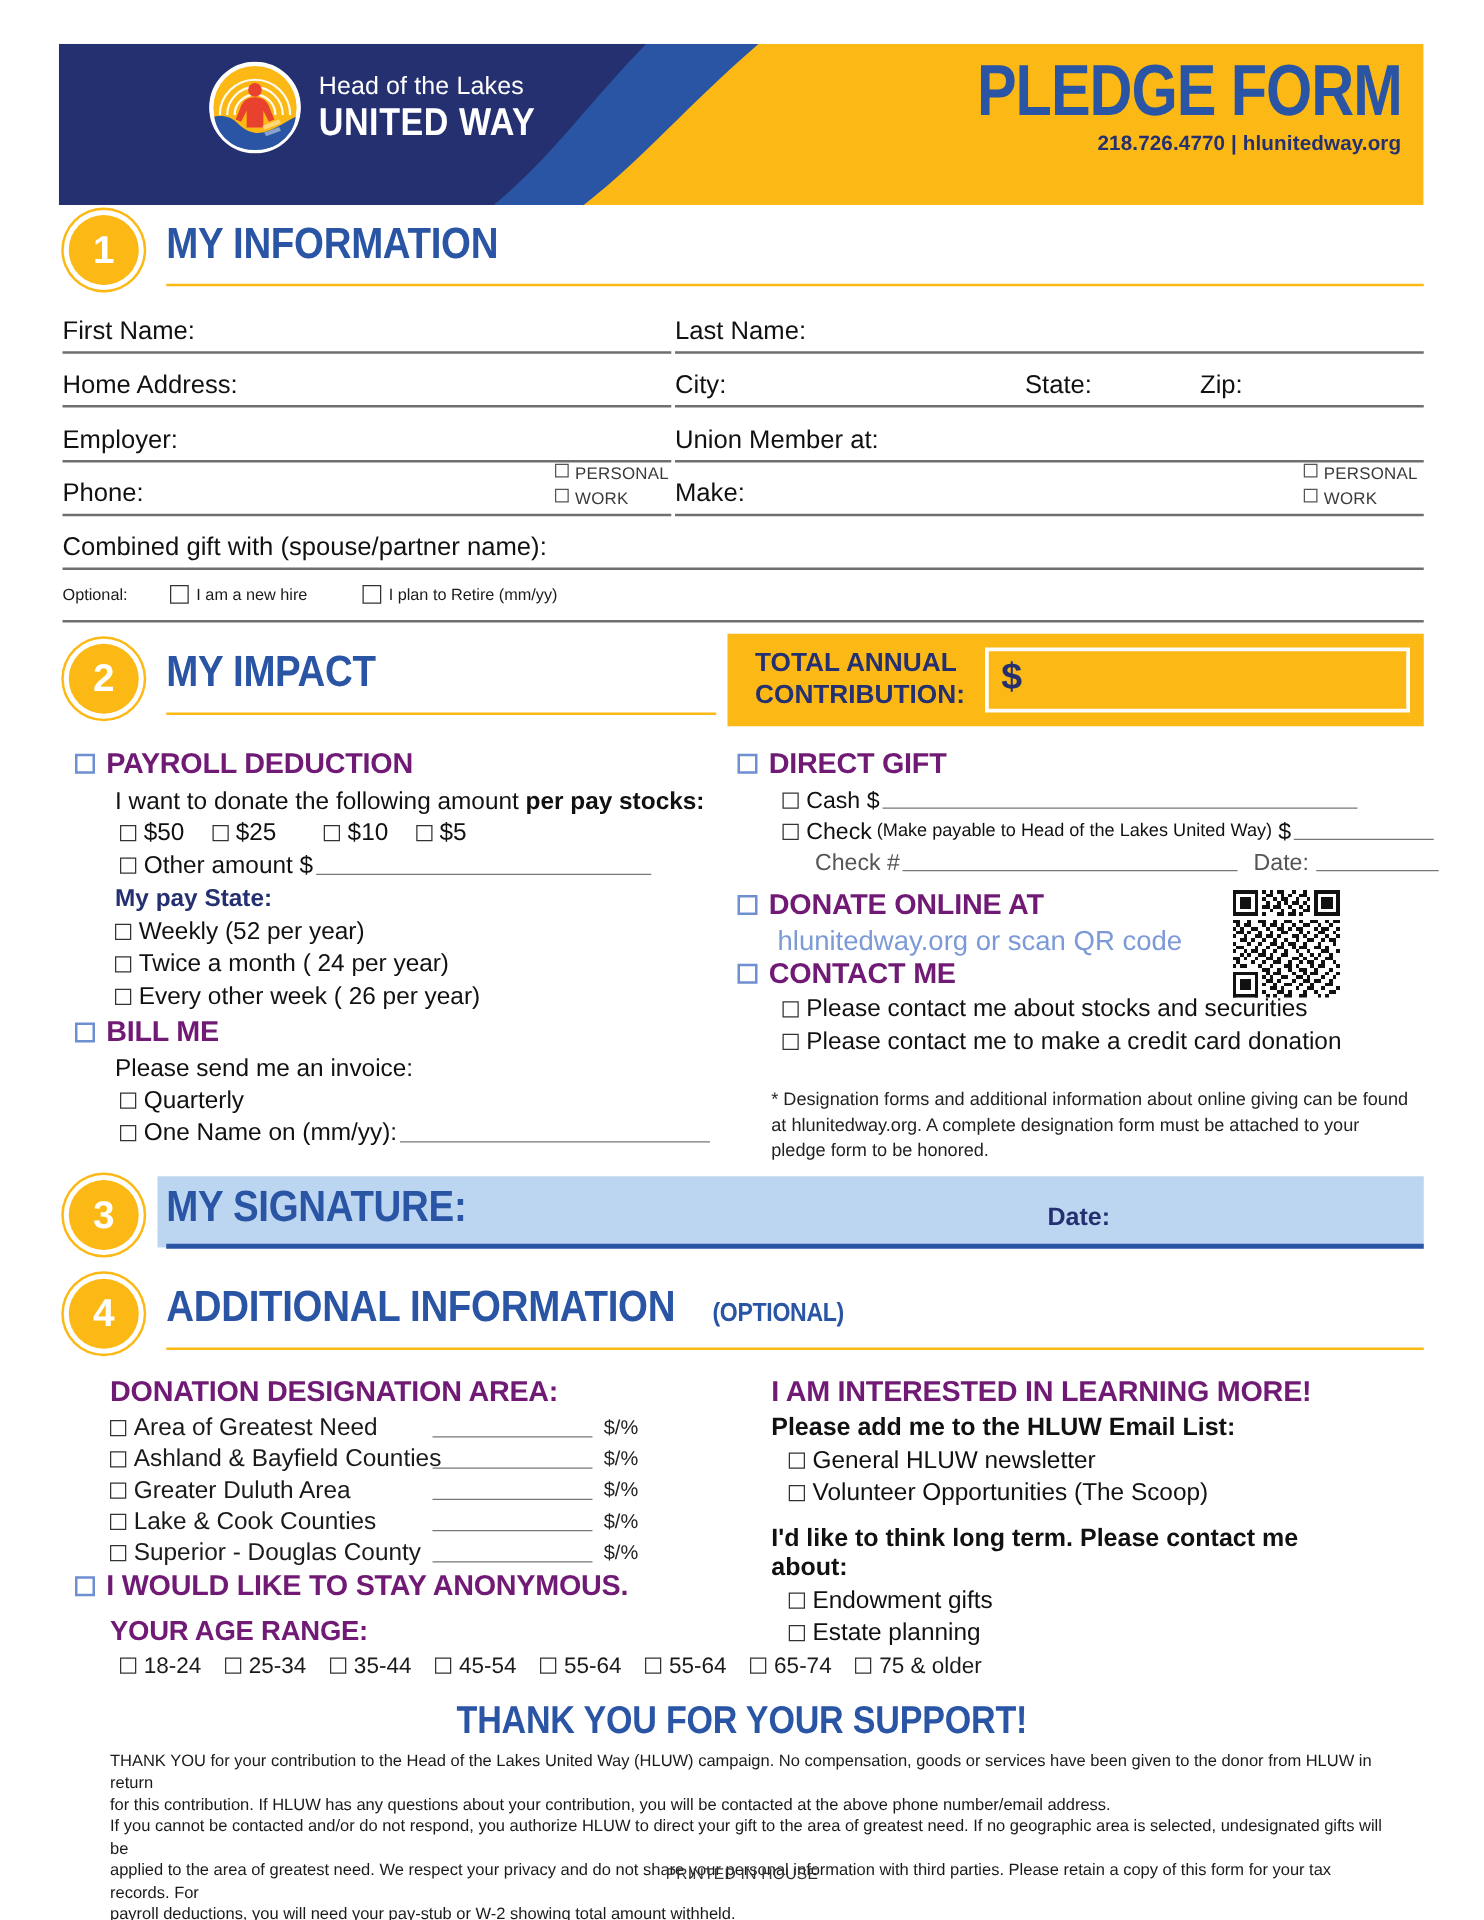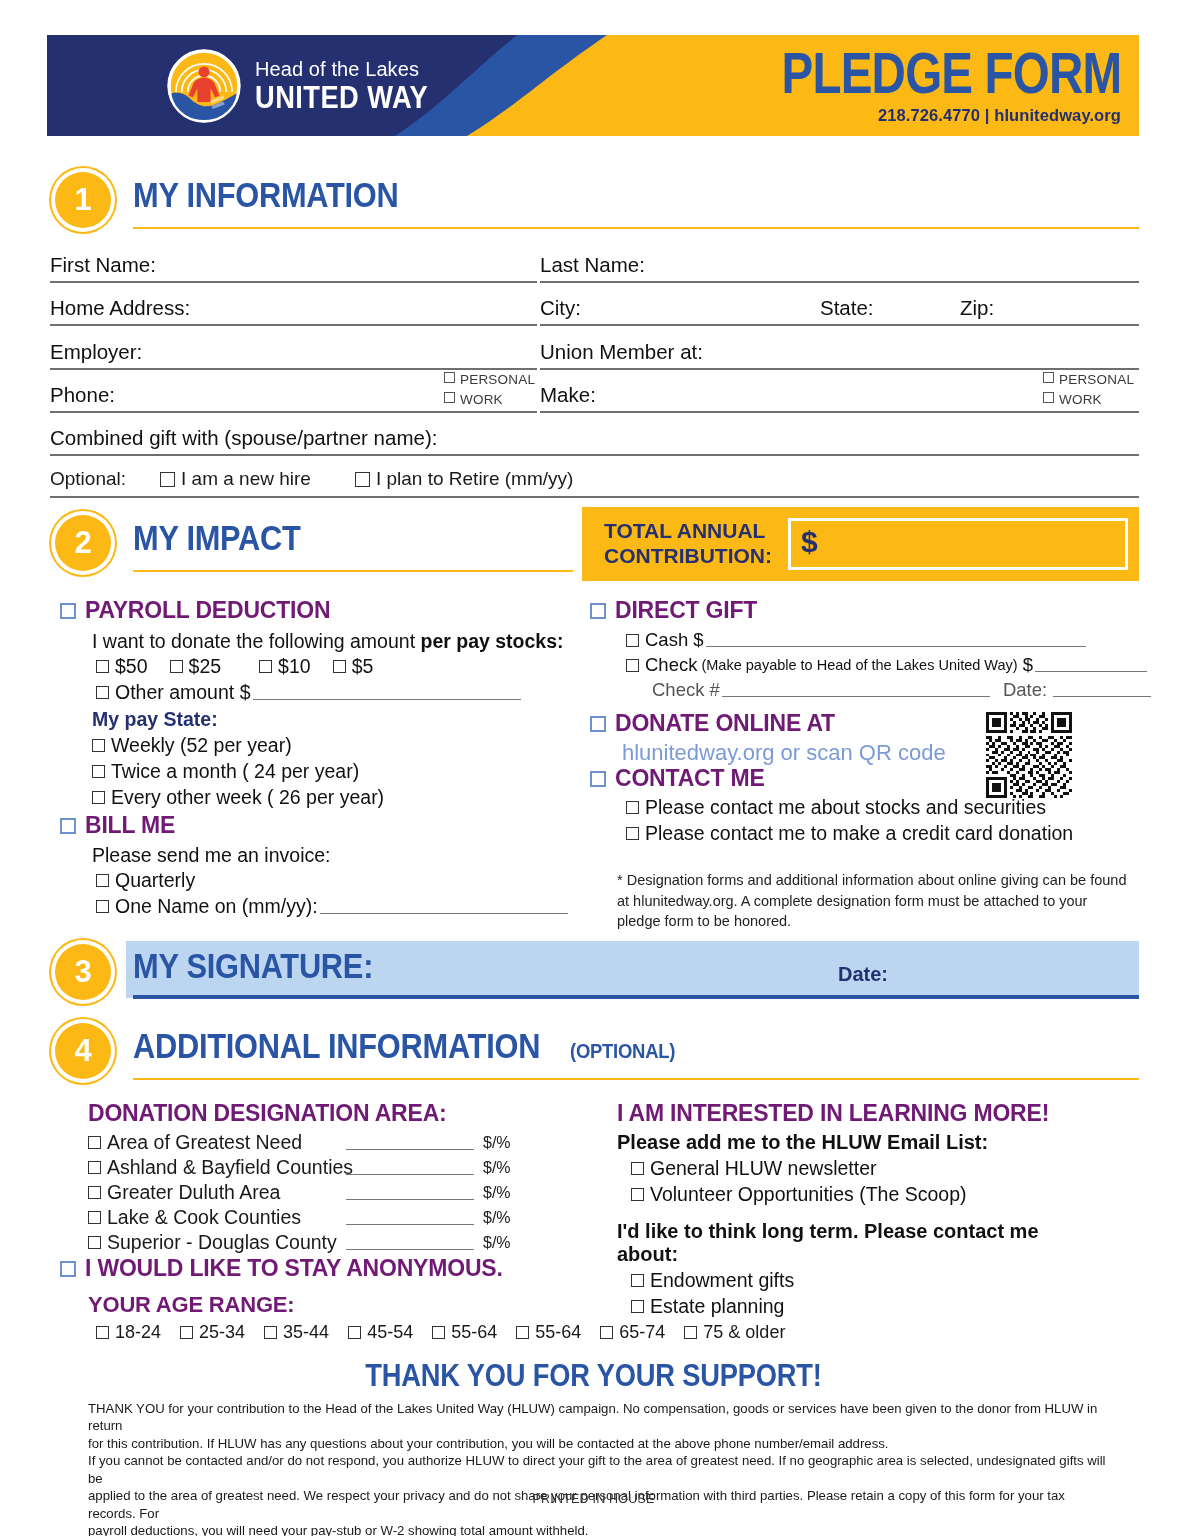--- a/index.html
+++ b/index.html
@@ -6,21 +6,21 @@
   html, body {
     width: 1187px; height: 1536px;
     background: #ffffff;
     font-family: "Liberation Sans", sans-serif;
     color: #1a1a1a;
     overflow: hidden;
   }
   .page { position: relative; width: 1187px; height: 1536px; }
 
   
-  .header { position: absolute; left: 47px; top: 35px; width: 1092px; height: 101px; overflow: hidden; }
+  .header { position: absolute; left: 47px; top: 35px; width: 1092px; height: 129px; overflow: hidden; }
   .hdr-curve { position: absolute; left: 0; top: 0; width: 100%; height: 100%; }
 
   .logo-wrap { position: absolute; left: 120px; top: 14px; display: flex; align-items: center; gap: 14px; z-index: 5; }
   .uw-mark { width: 74px; height: 74px; position: relative; }
   .org-text { line-height: 1; }
   .org-sub { font-size: 20px; color: #ffffff; letter-spacing: .1px; margin-bottom: 3px; }
   .org-main { font-size: 31px; color: #ffffff; font-weight: bold; letter-spacing: .5px;
      font-family: "Liberation Sans Narrow", "Liberation Sans", sans-serif; transform: scaleX(.88); transform-origin: left center; }
 
   .pledge-title { position: absolute; right: 18px; top: 10px; z-index: 5; text-align: right; }
@@ -43,21 +43,21 @@
   
   .fline { position: absolute; border-bottom: 2px solid #6f6f6f; }
   .flabel { position: absolute; font-size: 20.5px; color: #111; white-space: nowrap; }
 
   .tinybox { display: inline-block; width: 11px; height: 11px; border: 1.6px solid #555; margin-right: 5px; vertical-align: 1px; }
   .tinytxt { font-size: 13.5px; color: #3a3a3a; letter-spacing: .2px; }
 
   .cbx { display: inline-block; width: 13px; height: 13px; border: 1.9px solid #333; margin-right: 6px; vertical-align: 0px; flex: 0 0 auto; }
   .cbx-blue { display: inline-block; width: 16px; height: 16px; border: 2.2px solid #6e8fd0; margin-right: 9px; vertical-align: -1px; flex: 0 0 auto; }
 
-  .opt-row { position: absolute; font-size: 19px; display: flex; align-items: center; }
+  .opt-row { position: absolute; font-size: 13px; display: flex; align-items: center; }
   .opt-row .cbx { width: 15px; height: 15px; }
 
   
   .total-box { position: absolute; background: #fcb814; display: flex; align-items: center; }
   .total-lbl { font-size: 21px; font-weight: bold; color: #253070; line-height: 1.18; margin-left: 22px; white-space: nowrap;
     font-family: "Liberation Sans Narrow", "Liberation Sans", sans-serif; }
   .total-in { flex: 1; margin: 10px 11px 10px 16px; height: 52px; border: 3.5px solid #ffffff; background: #fcb814;
     font-size: 30px; font-weight: bold; color: #253070; padding: 4px 10px; }
 
   

